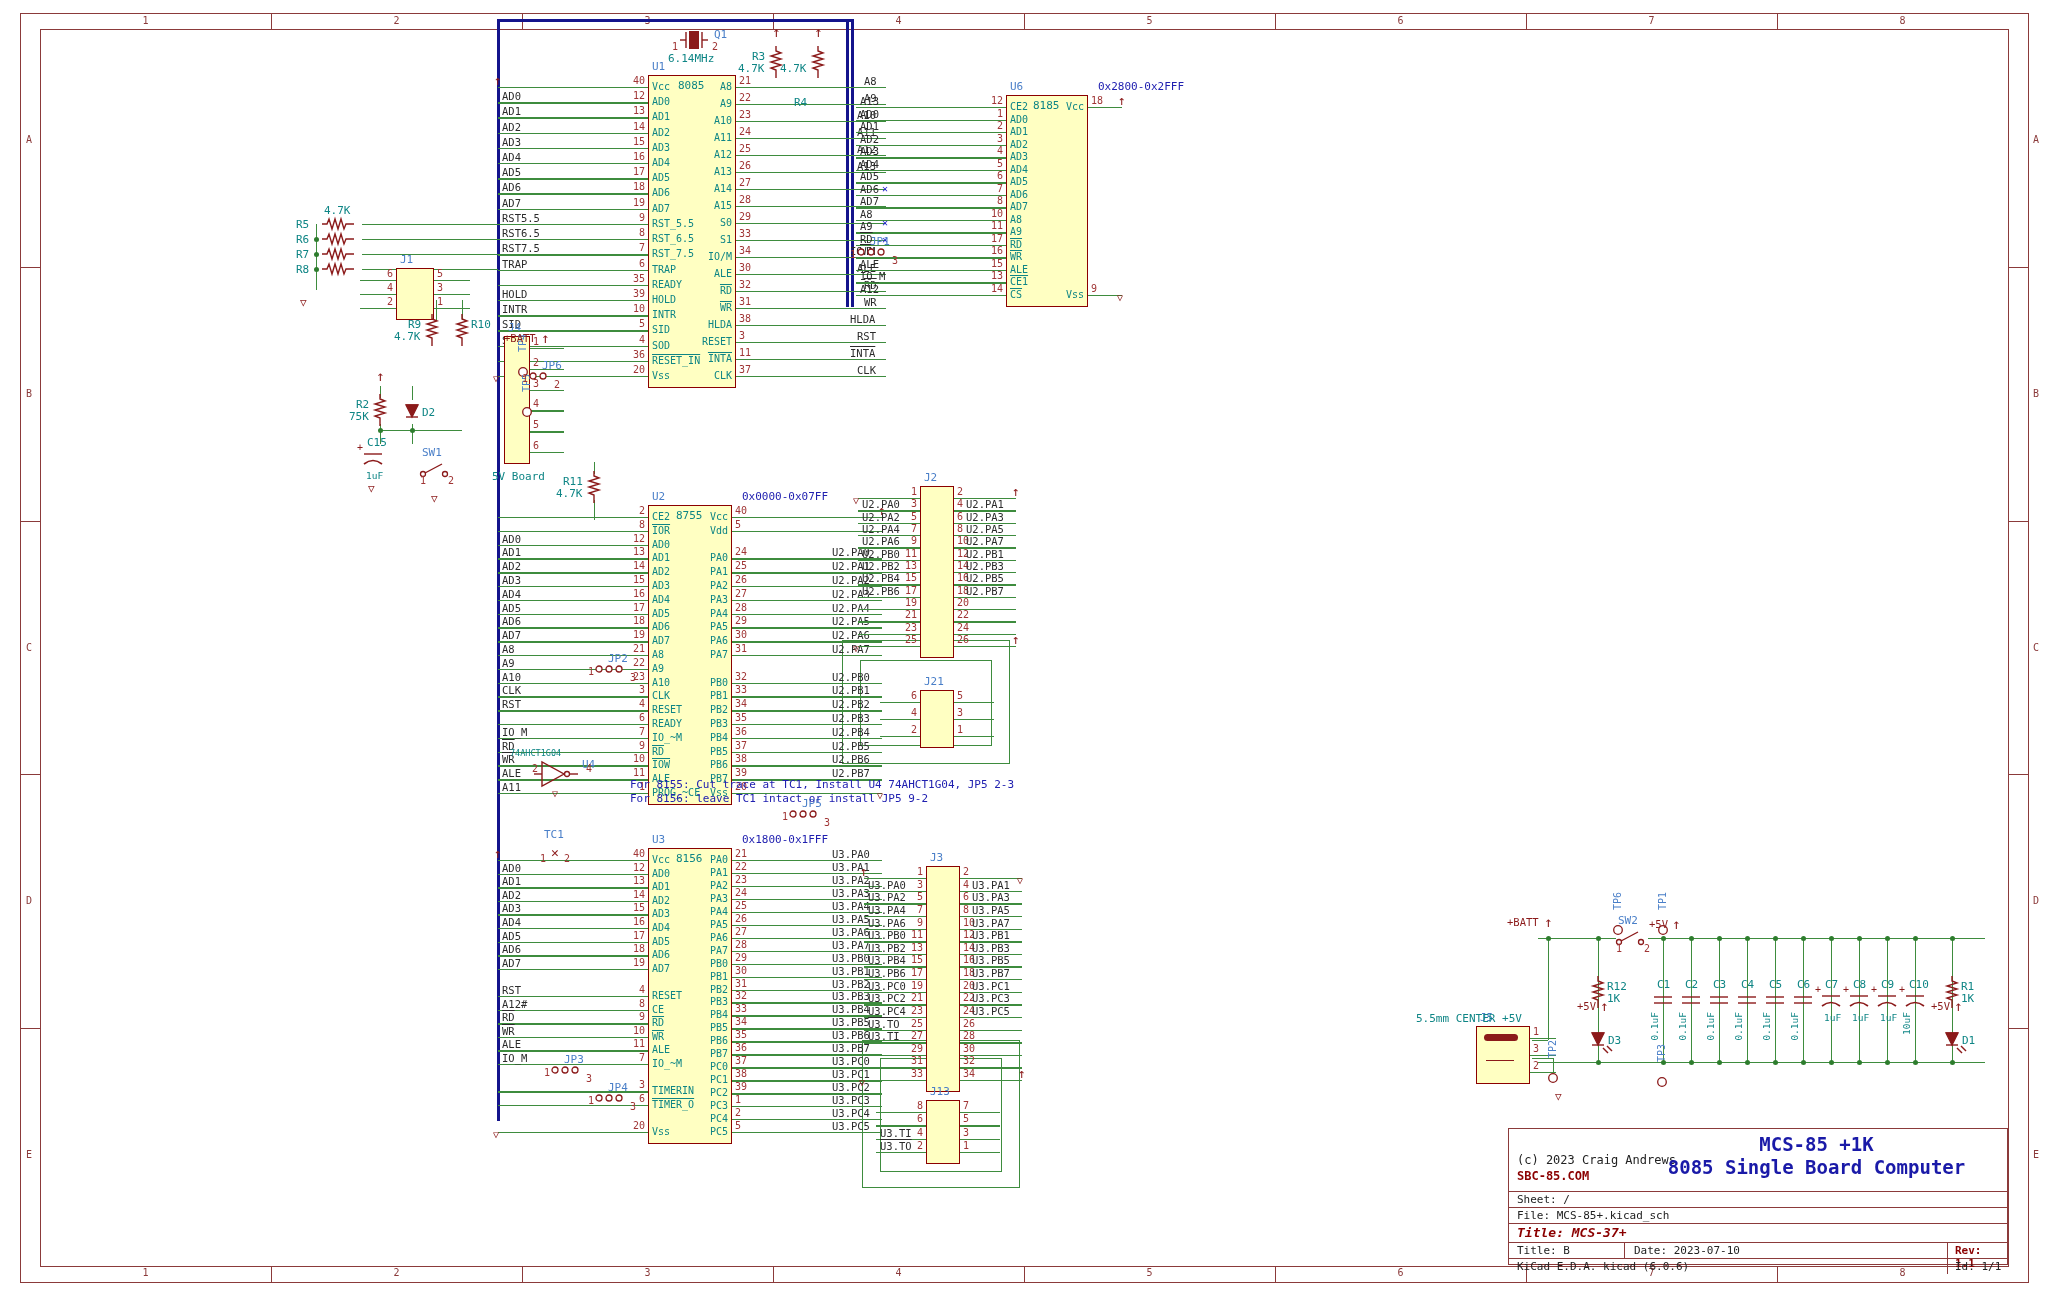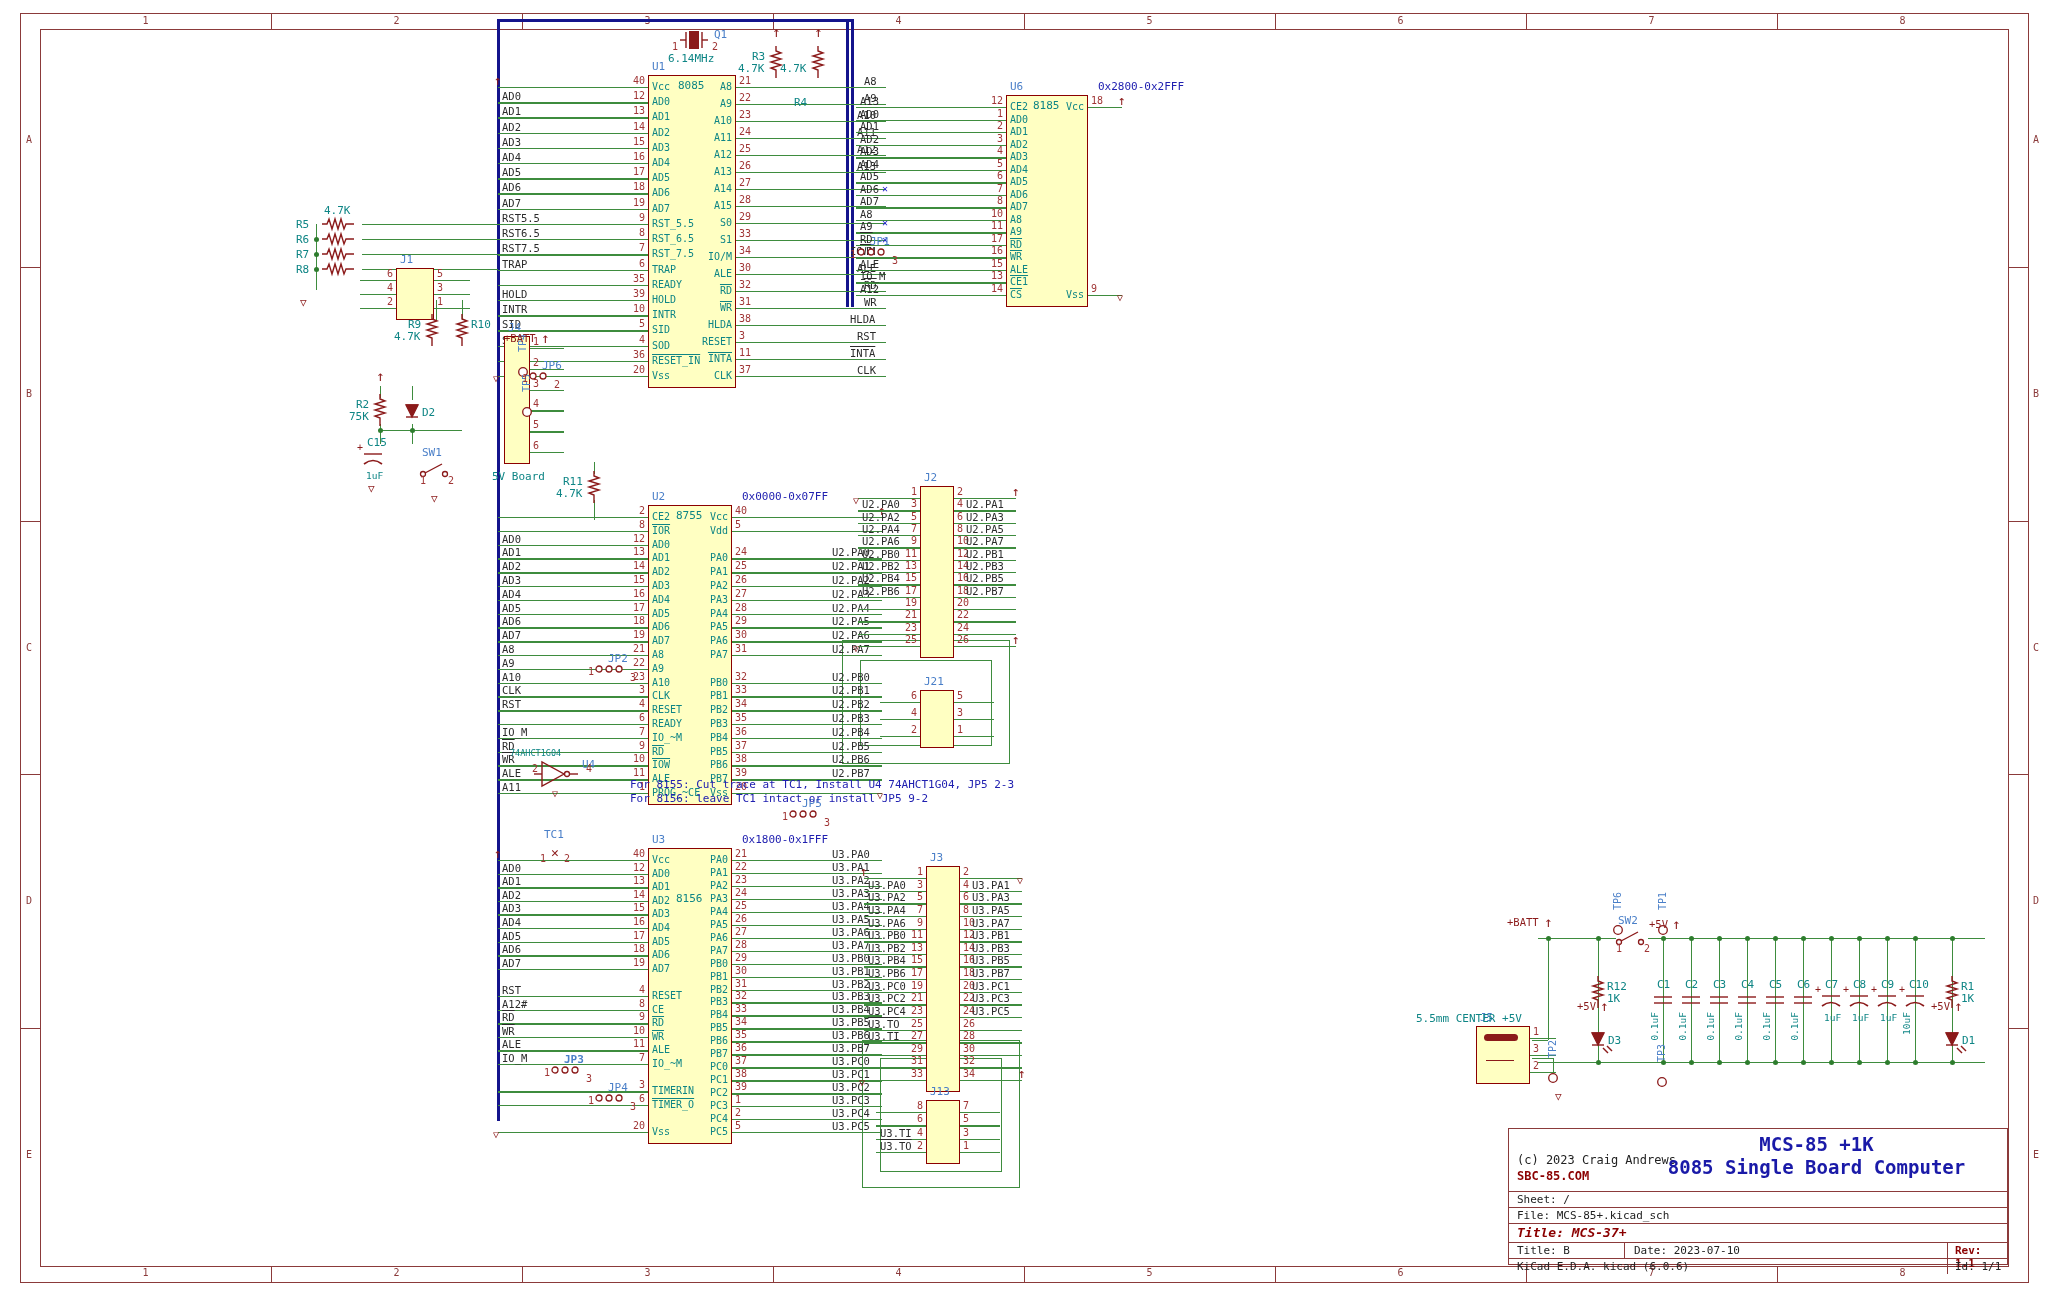--- a/index.html
+++ b/index.html
@@ -476,21 +476,21 @@
       <div class="wire" style="left: 732px; top: 779.2px; width: 150px; height: 1.4px;"></div>
       <div class="pinnum abs" style="left: 735px; top: 768.2px;">39</div>
       <div class="pinname abs" style="left: 648px; top: 774.2px; width: 80px; text-align: right;">PB7</div>
       <div class="net abs" style="left: 832px; top: 768.2px;">U2.PB7</div>
       <div class="wire" style="left: 732px; top: 793px; width: 150px; height: 1.4px;"></div>
       <div class="pinnum abs" style="left: 735px; top: 782px;">20</div>
       <div class="pinname abs" style="left: 648px; top: 788px; width: 80px; text-align: right;">Vss</div>
       <div class="sym abs" style="left: 877px; top: 790px; font-size: 10px;">▽</div>
       <div class="chip-body" style="left: 648px; top: 848px; width: 84px; height: 296px;"></div>
       <div class="ref abs" style="left: 652px; top: 833px;">U3</div>
-      <div class="val abs" style="left: 676px; top: 852px; margin-top: 40px;">8156</div>
+      <div class="val abs" style="left: 676px; top: 852px;">8156</div>
       <div class="addr abs" style="left: 742px; top: 833px;">0x1800-0x1FFF</div>
       <div class="wire" style="left: 498px; top: 860px; width: 150px; height: 1.4px;"></div>
       <div class="pinnum abs" style="left: 618px; top: 849px; width: 27px; text-align: right;">40</div>
       <div class="pinname abs" style="left: 652px; top: 855px;">Vcc</div>
       <div class="sym abs" style="left: 494px; top: 846px; font-size: 13px;">↑</div>
       <div class="wire" style="left: 498px; top: 873.6px; width: 150px; height: 1.4px;"></div>
       <div class="pinnum abs" style="left: 618px; top: 862.6px; width: 27px; text-align: right;">12</div>
       <div class="pinname abs" style="left: 652px; top: 868.6px;">AD0</div>
       <div class="net abs" style="left: 502px; top: 862.6px;">AD0</div>
       <div class="wire" style="left: 498px; top: 887.2px; width: 150px; height: 1.4px;"></div>
@@ -1179,21 +1179,21 @@
         <circle cx="25" cy="5" r="3" fill="#fff" stroke="#8B1A1A" stroke-width="1.3"></circle>
       </svg>
       <div class="ref abs" style="left: 608px; top: 652px;">JP2</div>
       <div class="pinnum abs" style="left: 588px; top: 667px;">1</div>
       <div class="pinnum abs" style="left: 630px; top: 673px;">3</div>
       <svg width="34" height="10" style="position: absolute; left: 550px; top: 1065px; overflow: visible;">
         <circle cx="5" cy="5" r="3" fill="#fff" stroke="#8B1A1A" stroke-width="1.3"></circle>
         <circle cx="15" cy="5" r="3" fill="#fff" stroke="#8B1A1A" stroke-width="1.3"></circle>
         <circle cx="25" cy="5" r="3" fill="#fff" stroke="#8B1A1A" stroke-width="1.3"></circle>
       </svg>
-      <div class="ref abs" style="left: 564px; top: 1053px; font-weight: bold;">JP3</div>
+      <div class="ref abs" style="left: 564px; top: 1053px;">JP3</div>
       <div class="pinnum abs" style="left: 544px; top: 1068px;">1</div>
       <div class="pinnum abs" style="left: 586px; top: 1074px;">3</div>
       <svg width="34" height="10" style="position: absolute; left: 594px; top: 1093px; overflow: visible;">
         <circle cx="5" cy="5" r="3" fill="#fff" stroke="#8B1A1A" stroke-width="1.3"></circle>
         <circle cx="15" cy="5" r="3" fill="#fff" stroke="#8B1A1A" stroke-width="1.3"></circle>
         <circle cx="25" cy="5" r="3" fill="#fff" stroke="#8B1A1A" stroke-width="1.3"></circle>
       </svg>
       <div class="ref abs" style="left: 608px; top: 1081px;">JP4</div>
       <div class="pinnum abs" style="left: 588px; top: 1096px;">1</div>
       <div class="pinnum abs" style="left: 630px; top: 1102px;">3</div>

